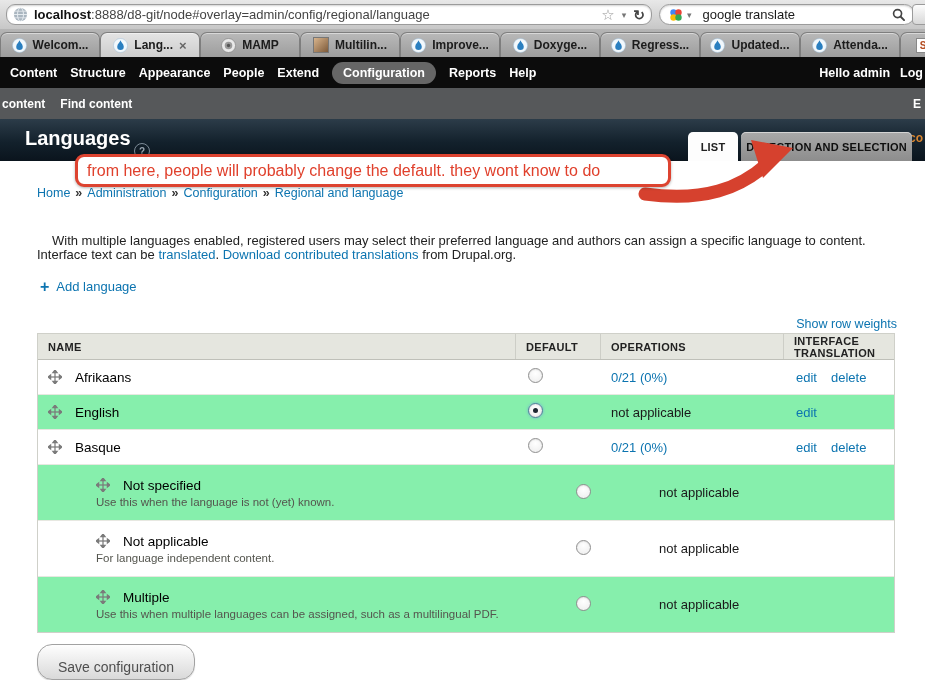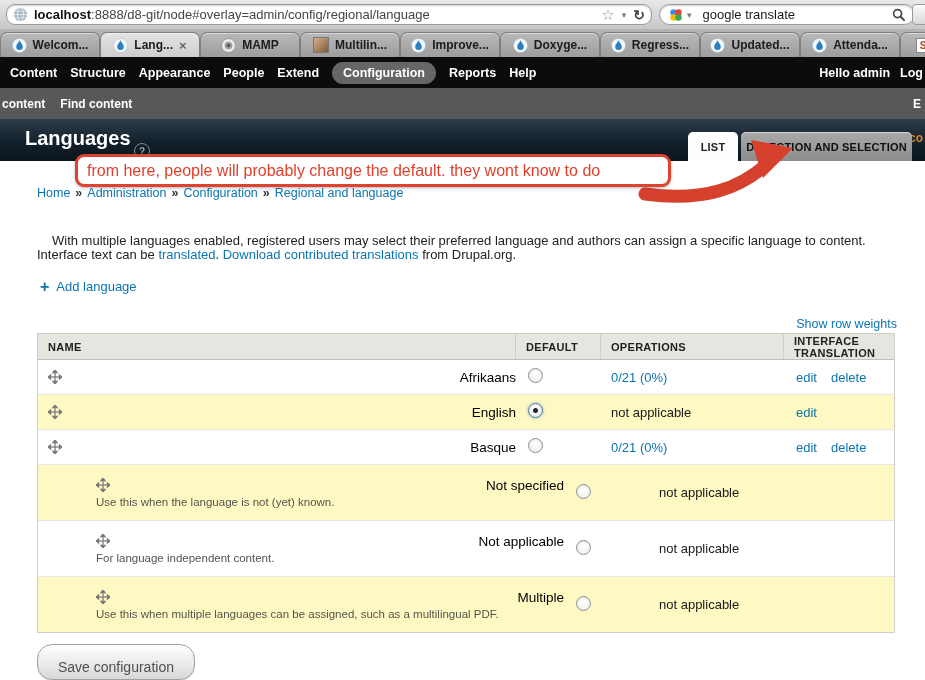--- a/index.html
+++ b/index.html
@@ -88,23 +88,23 @@
   .thead{display:grid;grid-template-columns:478px 85px 183px 1fr;height:25px;
     background:#e5e6df;border-bottom:1px solid #bfc0b9;}
   .th{display:flex;align-items:center;padding-left:10px;font-size:11px;font-weight:bold;
     color:#222;border-right:1px solid #cdcec7;letter-spacing:.3px;}
   .th:last-child{border-right:none;}
   .trow{display:grid;grid-template-columns:478px 85px 183px 1fr;align-items:center;
     border-bottom:1px solid #e7e8e1;background:#fff;}
   .trow:last-child{border-bottom:none;}
   .trow.simple{height:34px;}
   .trow.descrow{height:55px;padding-left:48px;}
-  .trow.shaded{background:#fef9c3;}
+  .trow.shaded{background:#86efac;}
   .namecell{padding-left:10px;}
-  .titleline{display:flex;align-items:center;gap:13px;justify-content:space-between;}
+  .titleline{display:flex;align-items:center;gap:13px;}
   .langname{font-size:13.5px;color:#000;}
   .descline{font-size:11.5px;color:#54554e;margin-top:3px;}
   .dragicon{width:14px;height:14px;flex:0 0 auto;}
   .radiocell{padding-left:12px;}
   .radio{display:inline-block;width:13px;height:13px;border-radius:50%;border:1px solid #8f8f8f;
     background:radial-gradient(circle at 50% 35%,#fff 0%,#ececec 100%);
     box-shadow:inset 0 1px 1px rgba(0,0,0,.08);position:relative;}
   .radio.checked{border-color:#54799c;box-shadow:0 0 3px #6fa7d8,inset 0 0 2px rgba(0,0,0,.15);}
   .radio.checked::after{content:"";position:absolute;left:4px;top:4px;width:5px;height:5px;
     border-radius:50%;background:#1d2631;}

